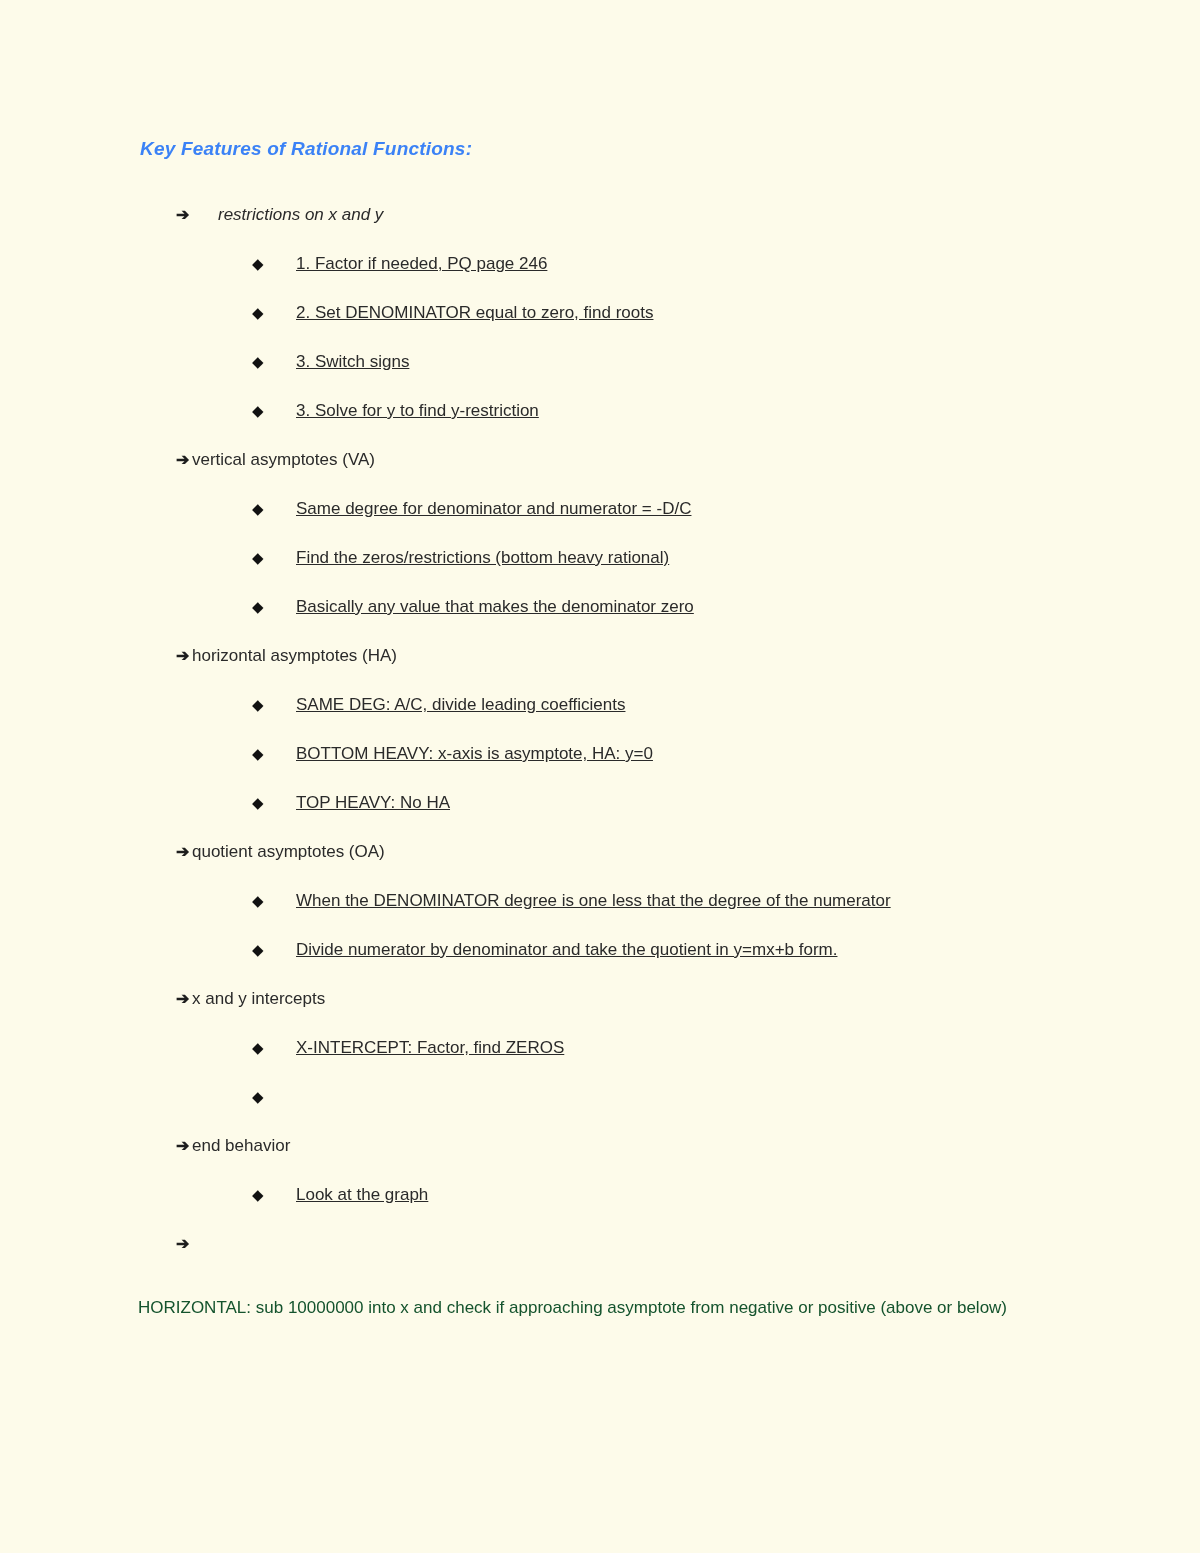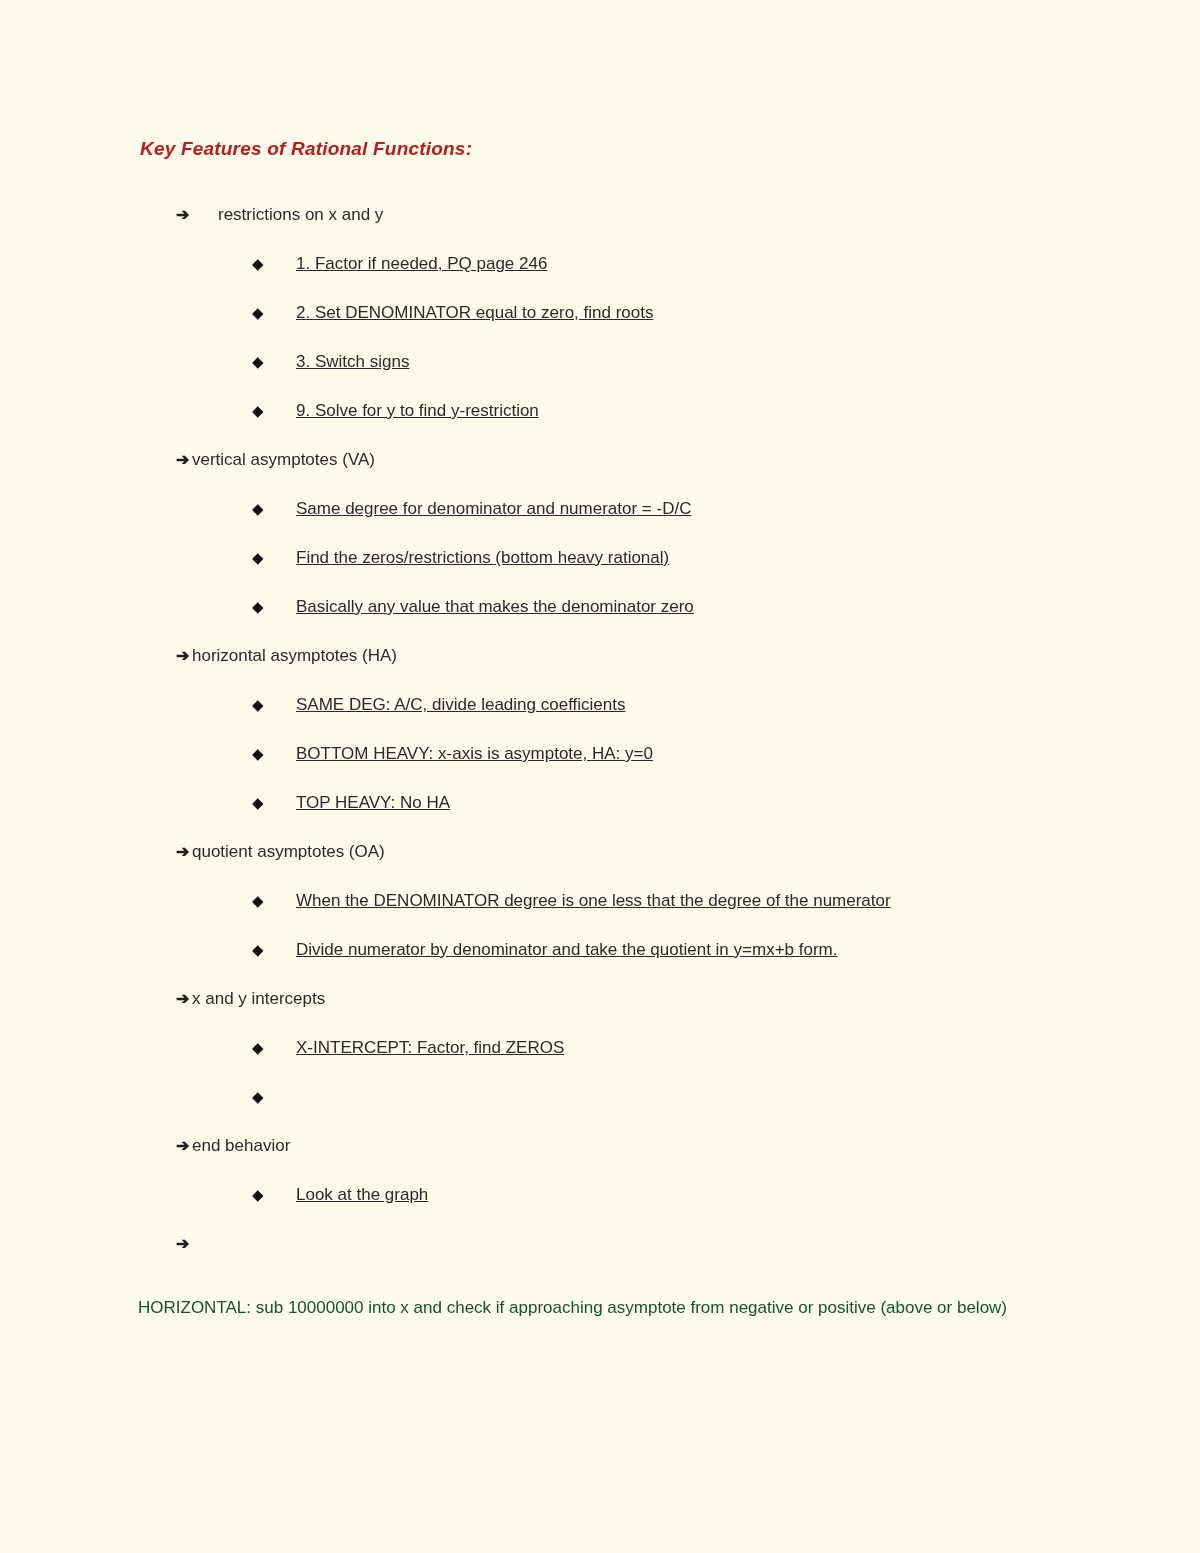--- a/index.html
+++ b/index.html
@@ -25,21 +25,21 @@
   }
 
   .doc-title {
     position: absolute;
     left: 140px;
     top: 138px;
     font-size: 19px;
     font-weight: bold;
     font-style: italic;
     letter-spacing: 0.2px;
-    color: #b91c1c;
+    color: #3b82f6;
     white-space: nowrap;
   }
 
   .outline {
     position: absolute;
     left: 0;
     top: 190px;
     width: 1200px;
   }
 
@@ -61,21 +61,21 @@
     text-align: left;
     font-size: 16px;
     font-weight: bold;
     color: #1d1d1d;
   }
   .l1 .txt {
     display: inline-block;
     margin-left: 16px;
   }
   
-  .l1.wide .txt { margin-left: 42px; }
+  .l1.wide .txt { margin-left: 42px; font-style: italic; }
 
   
   .l2 {
     position: relative;
     height: 49px;
     line-height: 49px;
     padding-left: 252px;
     font-size: 17px;
     color: #2a2a2a;
     white-space: nowrap;
@@ -125,21 +125,21 @@
     <div class="l2">
       <span class="bullet">◆</span>
       <span class="txt">2. Set DENOMINATOR equal to zero, find roots</span>
     </div>
     <div class="l2">
       <span class="bullet">◆</span>
       <span class="txt">3. Switch signs</span>
     </div>
     <div class="l2">
       <span class="bullet">◆</span>
-      <span class="txt">9. Solve for y to find y-restriction</span>
+      <span class="txt">3. Solve for y to find y-restriction</span>
     </div>
 
     <div class="l1">
       <span class="bullet">➔</span>
       <span class="txt">vertical asymptotes (VA)</span>
     </div>
     <div class="l2">
       <span class="bullet">◆</span>
       <span class="txt">Same degree for denominator and numerator = -D/C</span>
     </div>

